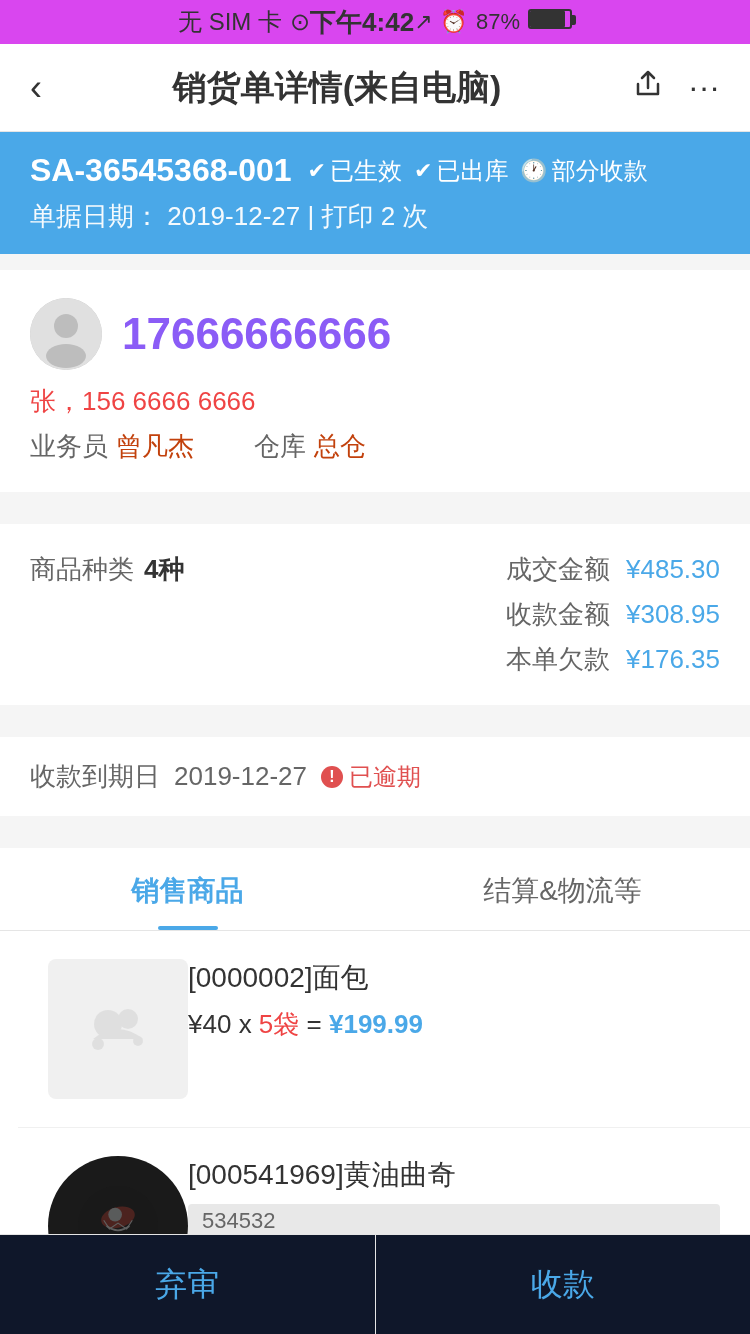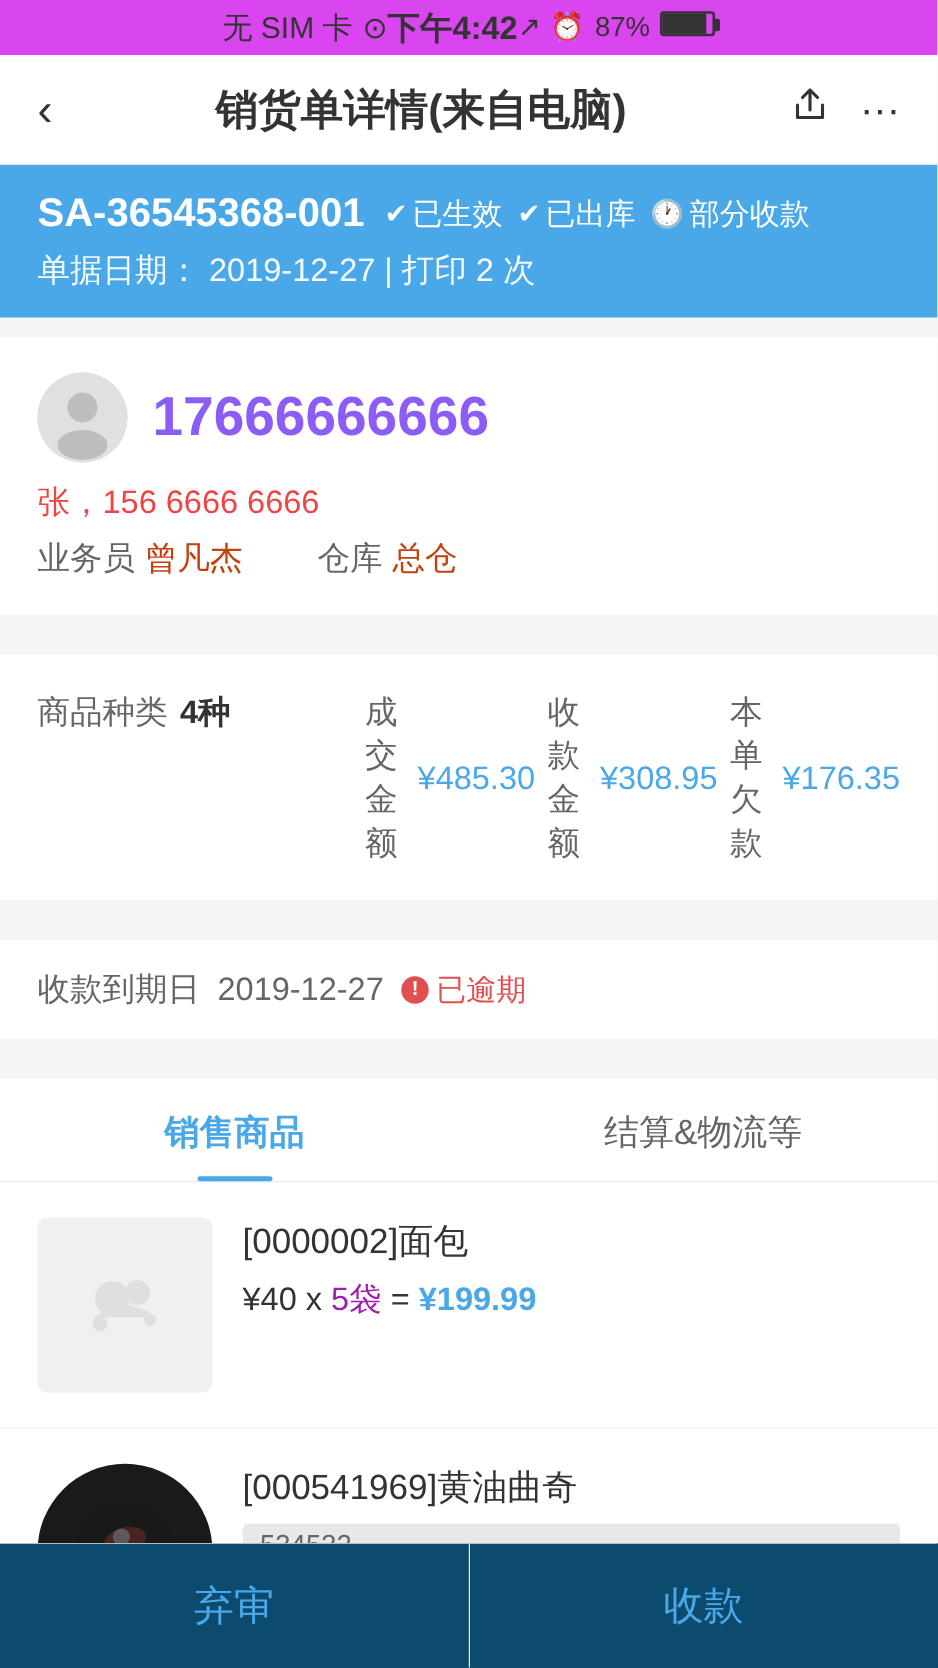--- a/index.html
+++ b/index.html
@@ -162,21 +162,21 @@
       display: flex;
       flex-direction: column;
       justify-content: center;
     }
     .stats-row { display: flex; align-items: center; gap: 10px; font-size: 26px; }
     .stats-label { color: #666; }
     .stats-val { color: #333; font-weight: 600; }
     .stats-right {
       flex: 1;
       display: flex;
-      flex-direction: row;
+      flex-direction: column;
       gap: 10px;
       align-items: flex-end;
     }
     .stat-item {
       display: flex;
       gap: 16px;
       align-items: center;
       font-size: 26px;
     }
     .stat-item .lbl { color: #666; }
@@ -237,24 +237,24 @@
       width: 60px; height: 4px;
       background: #4AA8E8;
       border-radius: 2px;
     }
     .tab.inactive { color: #666; }
 
     
     .product-list { background: #fff; }
     .product-item {
       display: flex;
-      gap: 24px;
       padding: 28px 30px;
       border-bottom: 1px solid #f0f0f0;
       background: #fff;
+      margin-left: 18px;
     }
     .product-thumb {
       width: 140px; height: 140px;
       border-radius: 8px;
       background: #f0f0f0;
       flex-shrink: 0;
       overflow: hidden;
       display: flex; align-items: center; justify-content: center;
     }
     .product-thumb svg { width: 80px; height: 80px; opacity: 0.3; }
@@ -265,30 +265,30 @@
       background: #e8e8e8;
       color: #666;
       font-size: 22px;
       padding: 4px 14px;
       border-radius: 4px;
     }
     .product-price {
       font-size: 26px;
       color: #333;
     }
-    .product-price .qty { color: #a21caf; }
+    .product-price .qty { color: #ef4444; }
     .product-price .total { color: #4AA8E8; font-weight: 600; }
 
     
     .bottom-bar {
       position: fixed;
       bottom: 0; left: 0;
       width: 750px;
       height: 100px;
-      background: #0c4a6e;
+      background: #0f172a;
       border-top: 1px solid #e5e5e5;
       display: flex;
     }
     .bottom-btn {
       flex: 1;
       display: flex;
       align-items: center;
       justify-content: center;
       font-size: 32px;
       font-weight: 500;

